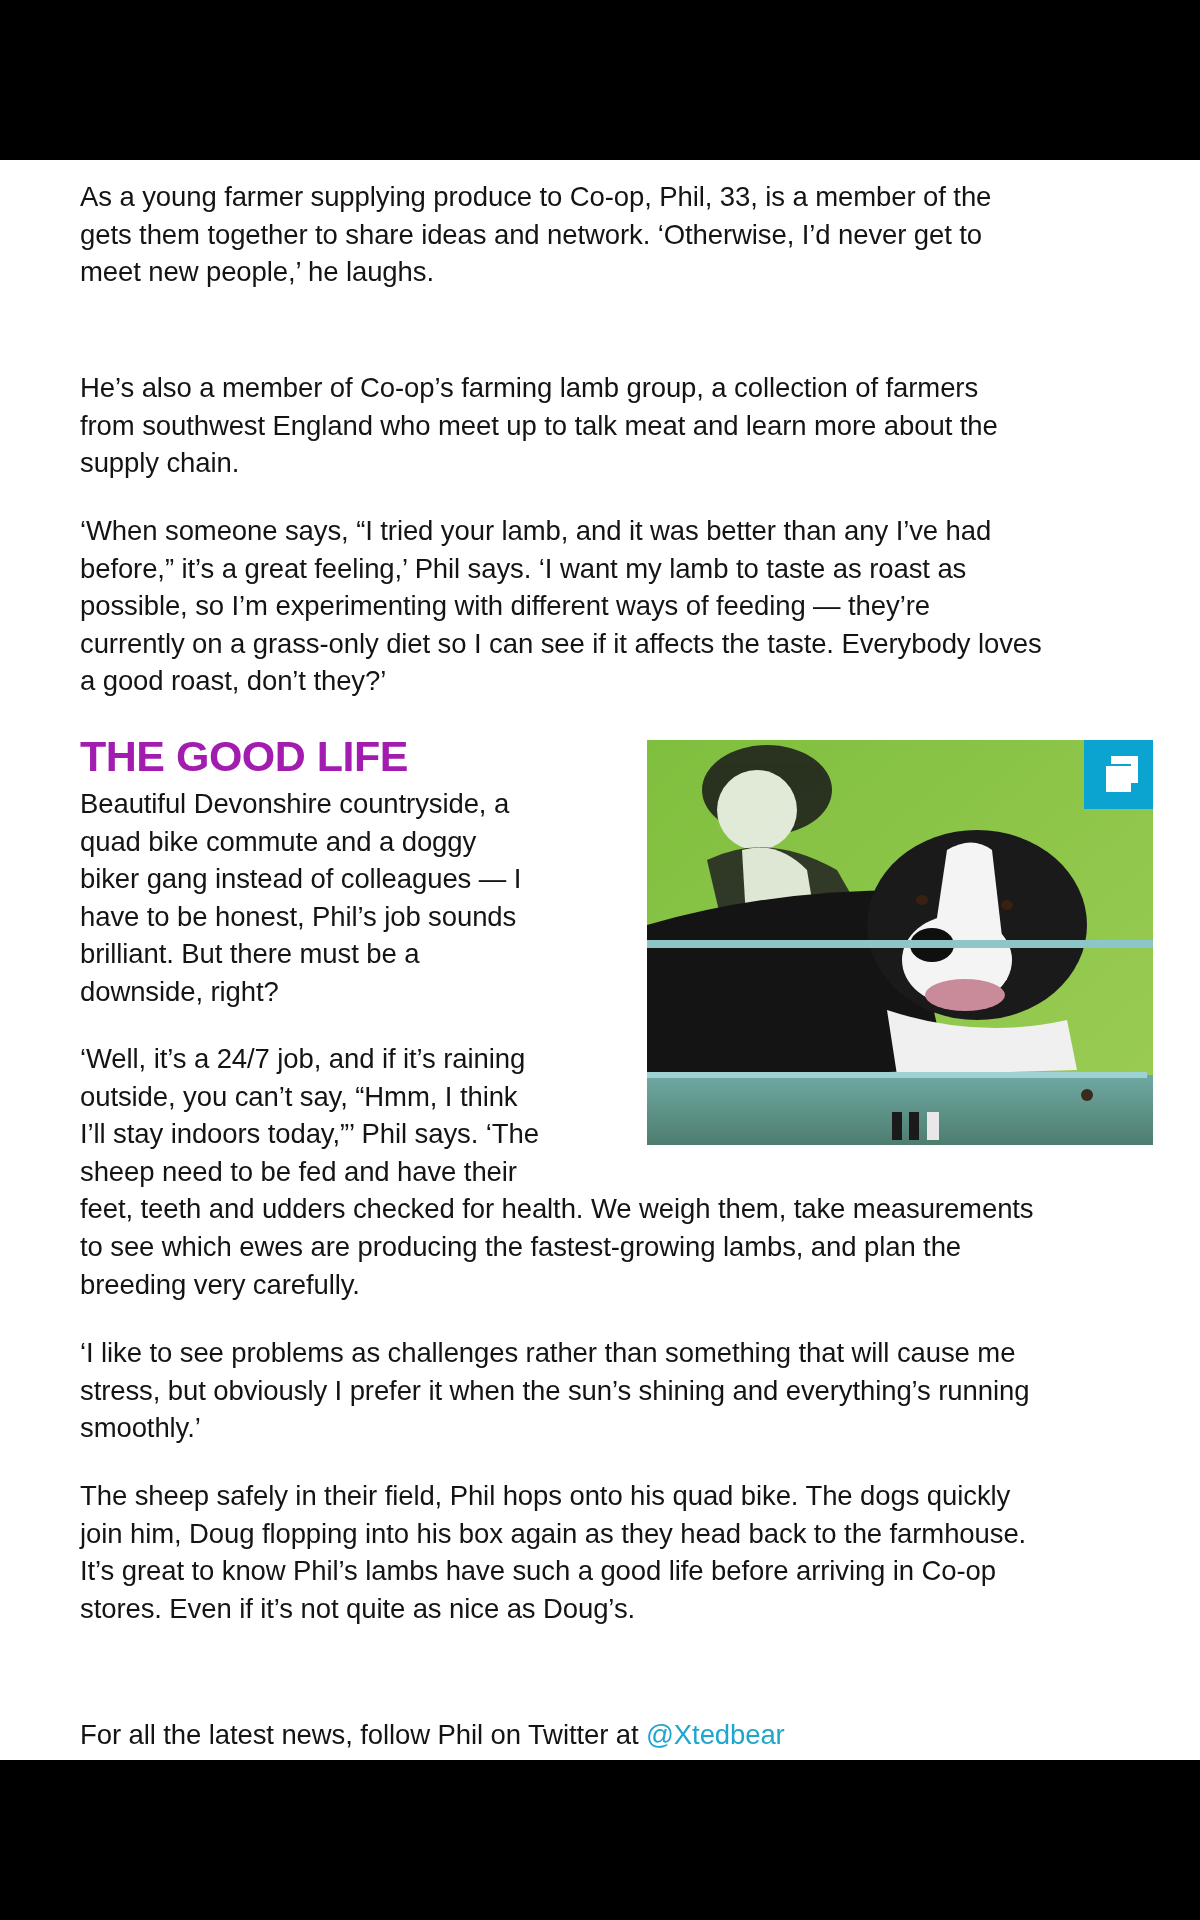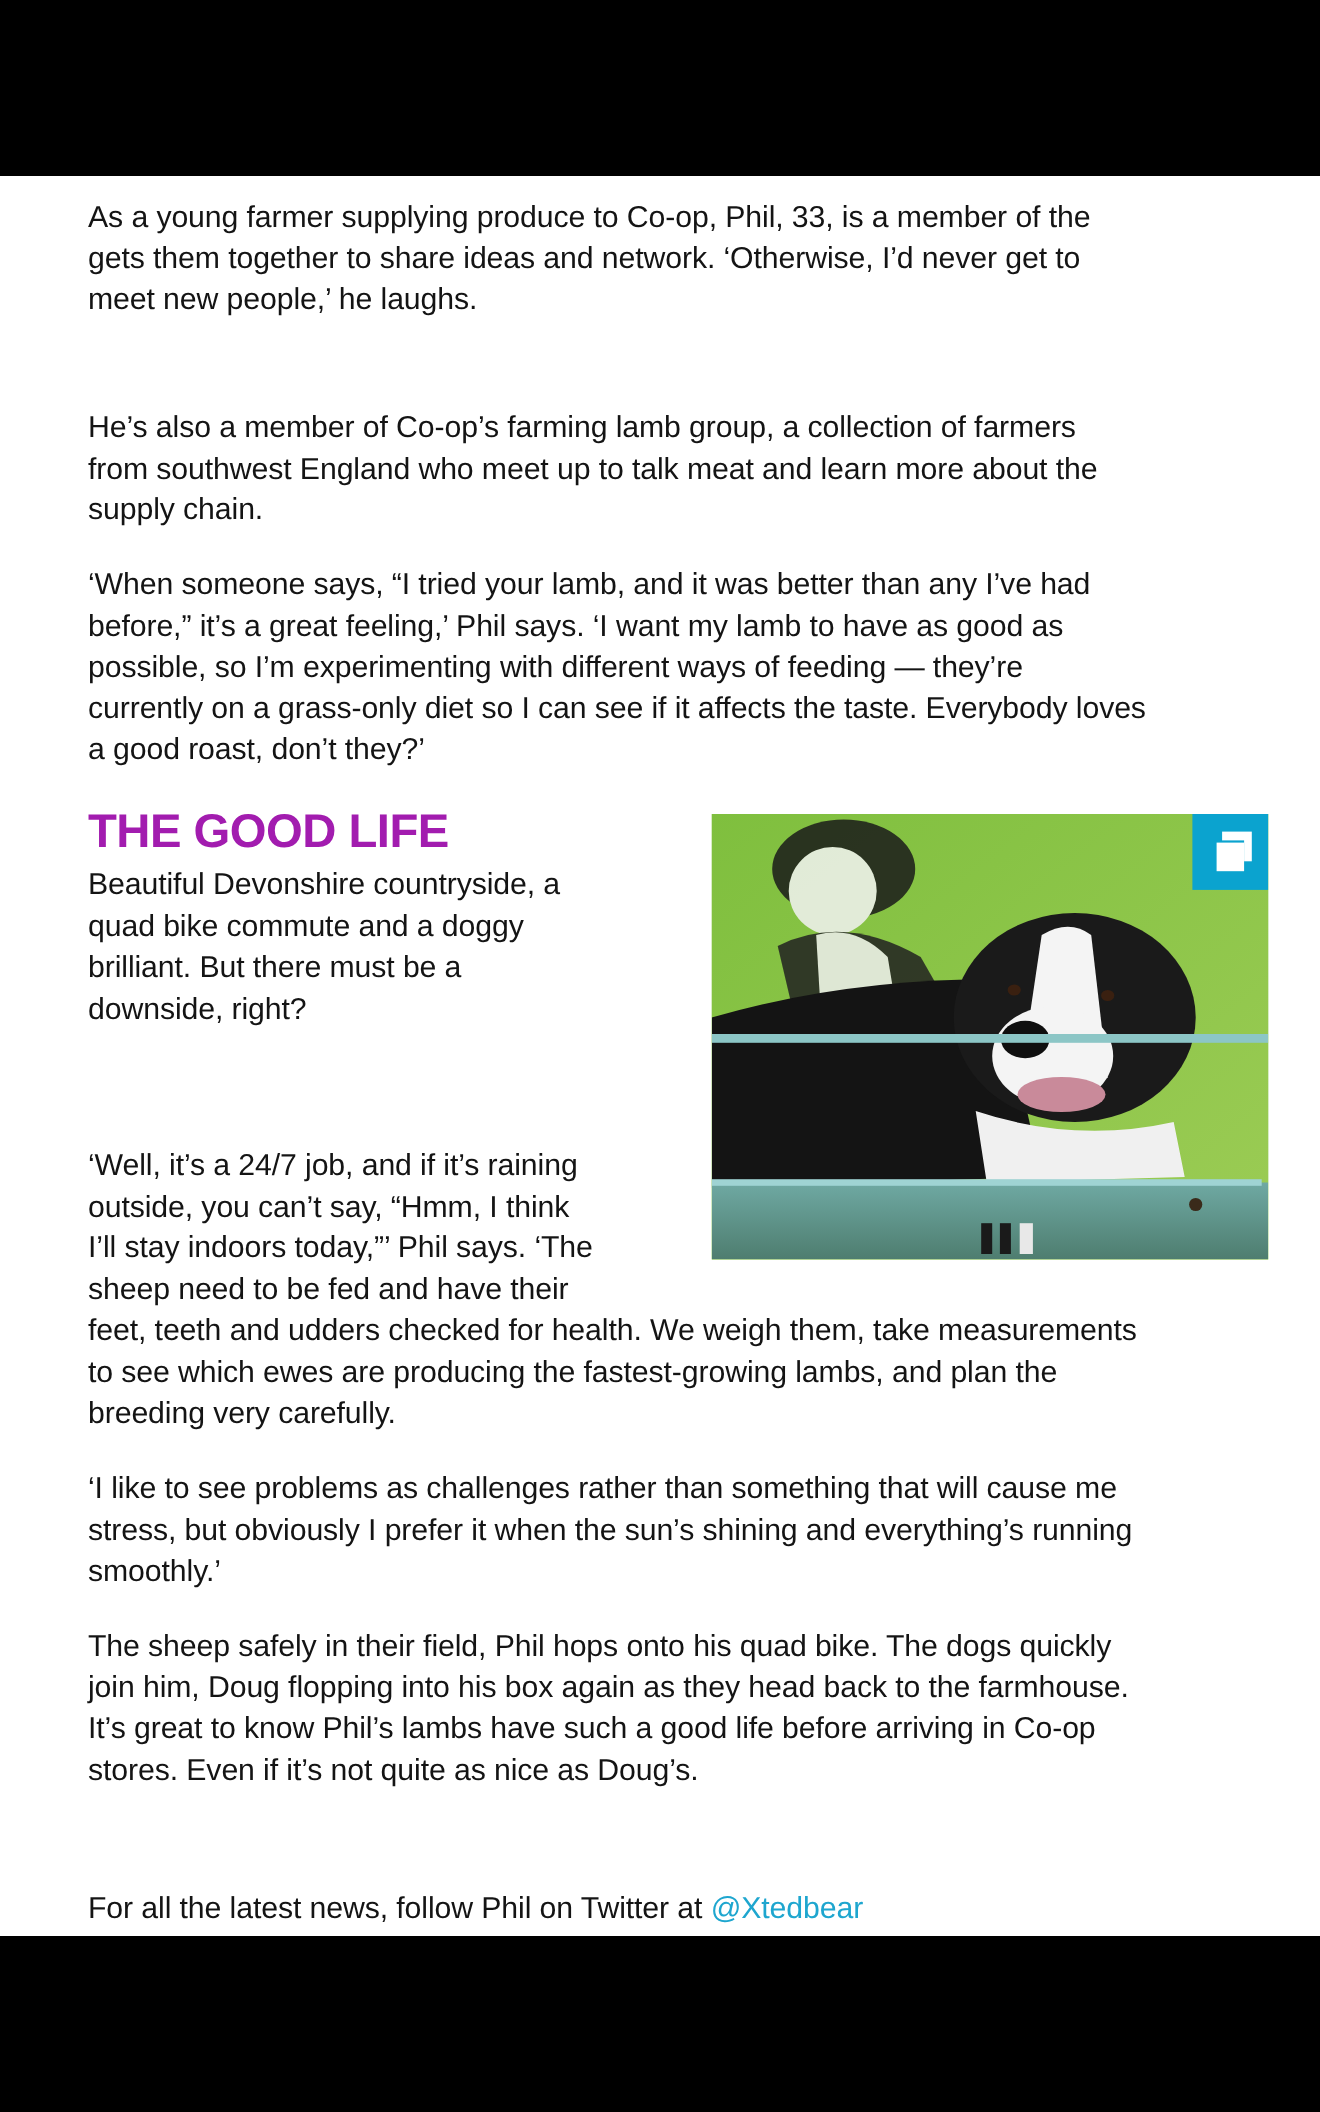--- a/index.html
+++ b/index.html
@@ -30,21 +30,21 @@
   </p>
 
   <p class="para full" style="top:209px;">
     <span class="line">He’s also a member of Co-op’s farming lamb group, a collection of farmers</span>
     <span class="line">from southwest England who meet up to talk meat and learn more about the</span>
     <span class="line">supply chain.</span>
   </p>
 
   <p class="para full" style="top:352px;">
     <span class="line">‘When someone says, “I tried your lamb, and it was better than any I’ve had</span>
-    <span class="line">before,” it’s a great feeling,’ Phil says. ‘I want my lamb to have as good as</span>
+    <span class="line">before,” it’s a great feeling,’ Phil says. ‘I want my lamb to taste as roast as</span>
     <span class="line">possible, so I’m experimenting with different ways of feeding — they’re</span>
     <span class="line">currently on a grass-only diet so I can see if it affects the taste. Everybody loves</span>
     <span class="line">a good roast, don’t they?’</span>
   </p>
 
   <h2 class="heading" style="top:572px;">THE GOOD LIFE</h2>
 
   <div class="photo">
     <svg width="506" height="405" viewBox="0 0 506 405">
       <defs>
@@ -90,20 +90,22 @@
         <rect x="27" y="16" width="27" height="27" fill="#fff"></rect>
         <rect x="20" y="24" width="27" height="28" fill="#0ba3cf"></rect>
         <rect x="22" y="26" width="25" height="26" fill="#fff"></rect>
       </svg>
     </div>
   </div>
 
   <p class="para" style="top:625px; width:540px;">
     <span class="line">Beautiful Devonshire countryside, a</span>
     <span class="line">quad bike commute and a doggy</span>
+    <span class="line">biker gang instead of colleagues — I</span>
+    <span class="line">have to be honest, Phil’s job sounds</span>
     <span class="line">brilliant. But there must be a</span>
     <span class="line">downside, right?</span>
   </p>
 
   <p class="para full" style="top:880px;">
     <span class="line">‘Well, it’s a 24/7 job, and if it’s raining</span>
     <span class="line">outside, you can’t say, “Hmm, I think</span>
     <span class="line">I’ll stay indoors today,”’ Phil says. ‘The</span>
     <span class="line">sheep need to be fed and have their</span>
     <span class="line">feet, teeth and udders checked for health. We weigh them, take measurements</span>

